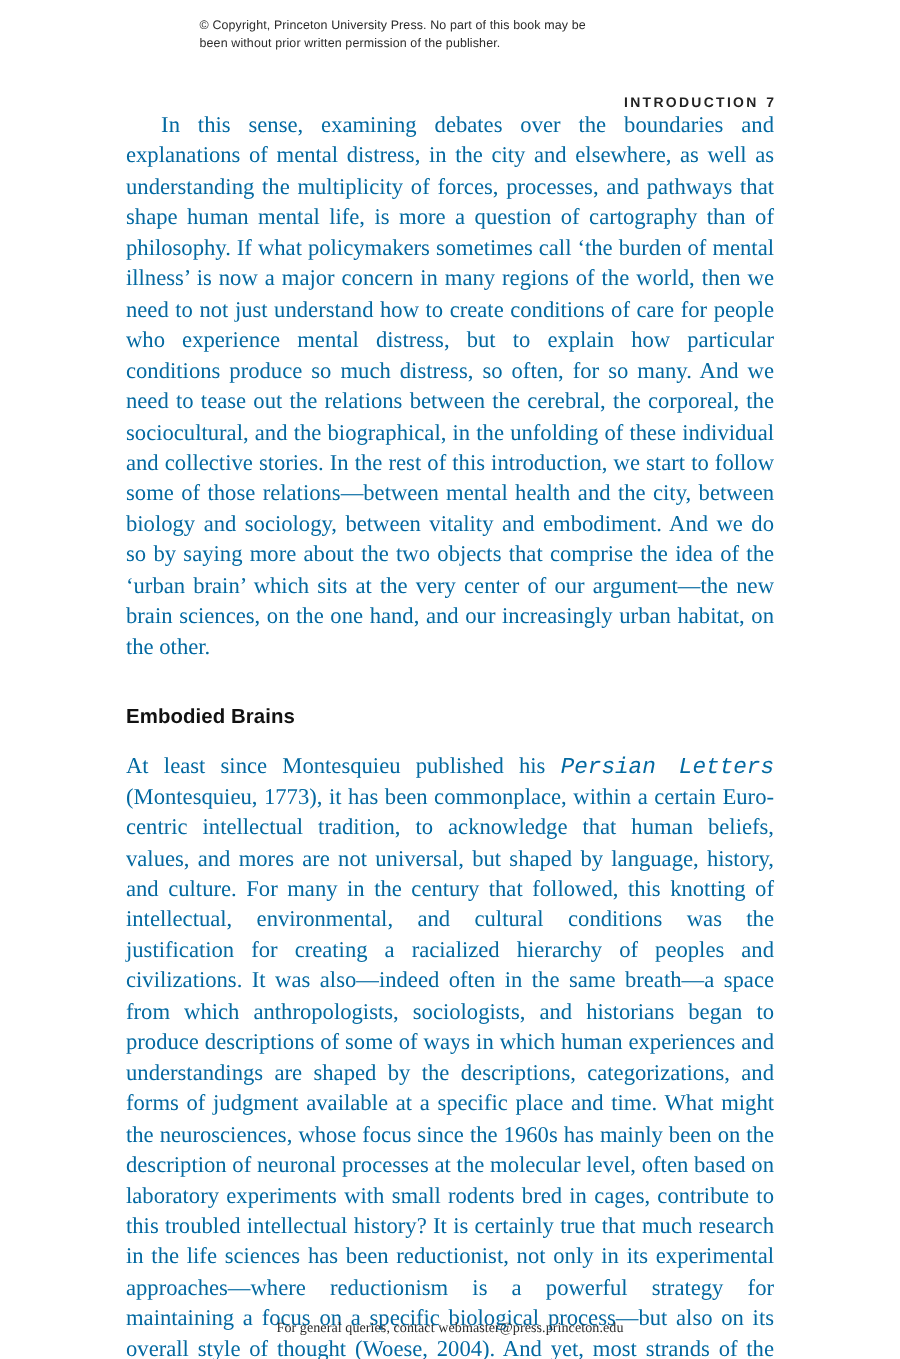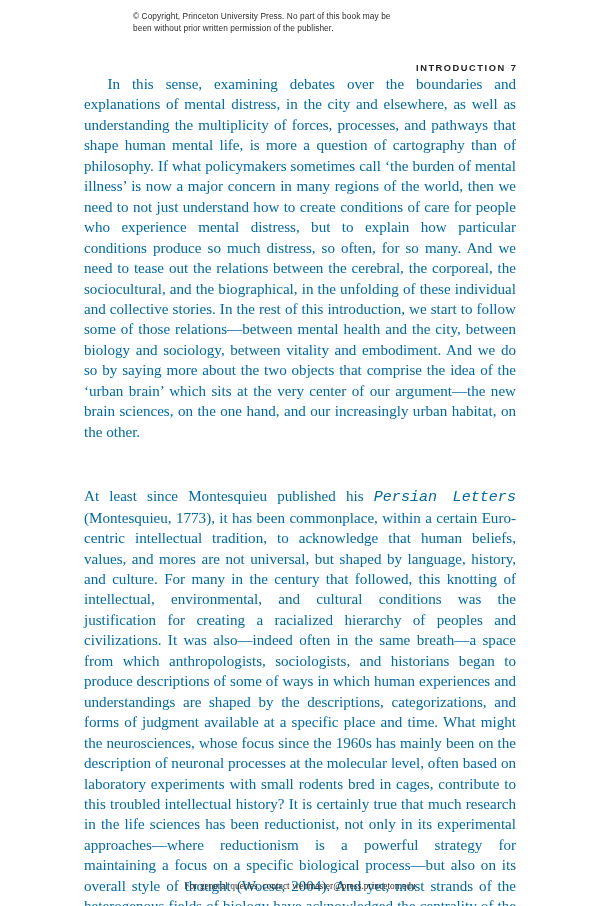--- a/index.html
+++ b/index.html
@@ -119,20 +119,21 @@
   <div class="running-head">
     <span>INTRODUCTION</span><span class="folio">7</span>
   </div>
 
   <div class="content">
 
     <p class="body-par indent">In this sense, examining debates over the boundaries and explanations of mental distress, in the city and elsewhere, as well as understanding the multiplicity of forces, processes, and pathways that shape human mental life, is more a question of cartography than of philosophy. If what policymakers sometimes call ‘the burden of mental illness’ is now a major concern in many regions of the world, then we need to not just understand how to create conditions of care for people who experience mental distress, but to explain how particular conditions produce so much distress, so often, for so many. And we need to tease out the relations between the cerebral, the corporeal, the sociocultural, and the biographical, in the unfolding of these individual and collective stories. In the rest of this introduction, we start to follow some of those relations—between mental health and the city, between biology and sociology, between vitality and embodiment. And we do so by saying more about the two objects that comprise the idea of the ‘urban brain’ which sits at the very center of our argument—the new brain sciences, on the one hand, and our increasingly urban habitat, on the other.</p>
 
     <div class="gap-before-head"></div>
 
+    <h2 class="section-head">Embodied Brains</h2>
 
     <div class="gap-after-head"></div>
 
     <p class="body-par noindent"><span>At least since Montesquieu published his </span><em>Persian Letters</em><span> (Montesquieu, 1773), it has been commonplace, within a certain Euro-centric intellectual tradition, to acknowledge that human beliefs, values, and mores are not universal, but shaped by language, history, and culture. For many in the century that followed, this knotting of intellectual, environmental, and cultural conditions was the justification for creating a racialized hierarchy of peoples and civilizations. It was also—indeed often in the same breath—a space from which anthropologists, sociologists, and historians began to produce descriptions of some of ways in which human experiences and understandings are shaped by the descriptions, categorizations, and forms of judgment available at a specific place and time. What might the neurosciences, whose focus since the 1960s has mainly been on the description of neuronal processes at the molecular level, often based on laboratory experiments with small rodents bred in cages, contribute to this troubled intellectual history? It is certainly true that much research in the life sciences has been reductionist, not only in its experimental approaches—where reductionism is a powerful strategy for maintaining a focus on a specific biological process—but also on its overall style of thought (Woese, 2004). And yet, most strands of the heterogenous fields of biology have acknowledged the centrality of the ‘interaction’ between the organism and its environment. While some maintained that the</span></p>
 
   </div>
 
   <div class="footer">For general queries, contact webmaster@press.princeton.edu</div>
 
 </div>

